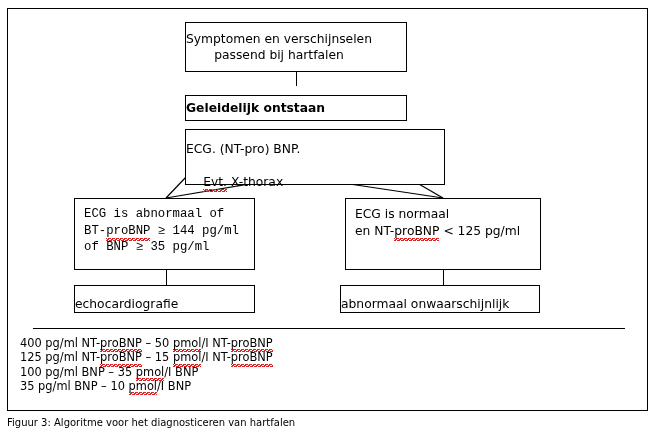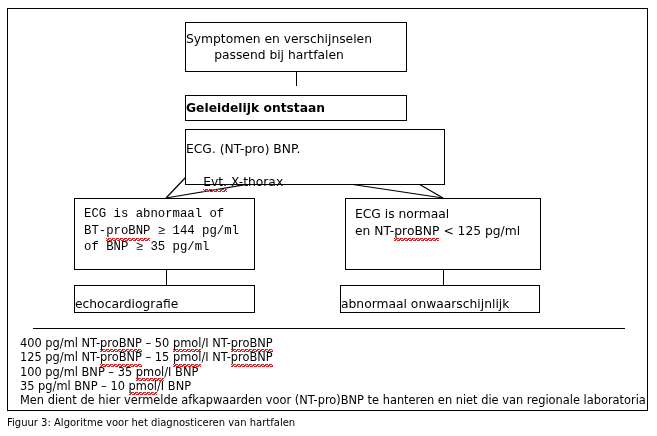--- a/index.html
+++ b/index.html
@@ -199,18 +199,17 @@
     <span>abnormaal onwaarschijnlijk</span>
   </div>
 
   <div class="footnote-rule"></div>
 
   <div class="footnote-block" id="footnote-block">
       <div class="footnote-line"><span>400 pg/ml NT-</span><span class="sp">proBNP</span><span> – 50 </span><span class="sp">pmol</span><span>/I NT-</span><span class="sp">proBNP</span></div>
       <div class="footnote-line"><span>125 pg/ml NT-</span><span class="sp">proBNP</span><span> – 15 </span><span class="sp">pmol</span><span>/I NT-</span><span class="sp">proBNP</span></div>
       <div class="footnote-line"><span>100 pg/ml BNP – 35 </span><span class="sp">pmol</span><span>/I BNP</span></div>
       <div class="footnote-line"><span>35 pg/ml BNP – 10 </span><span class="sp">pmol</span><span>/I BNP</span></div>
-      <div class="footnote-line"><span>Men dient de hier vermelde afkapwaarden voor (NT-pro)BNP te hanteren en niet die van regionale laboratoria</span></div>
     </div>
 
   <div class="caption">Figuur 3: Algoritme voor het diagnosticeren van hartfalen</div>
 
 </div>
 
 </body></html>

